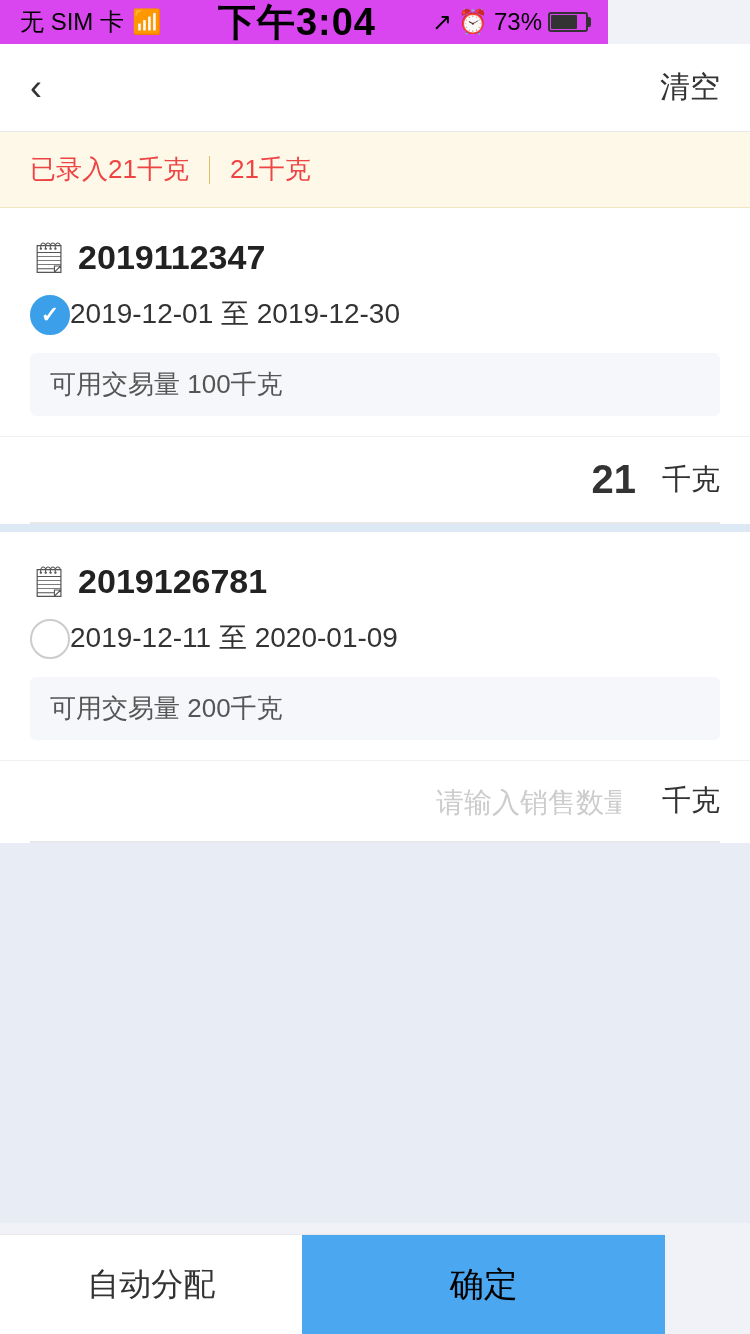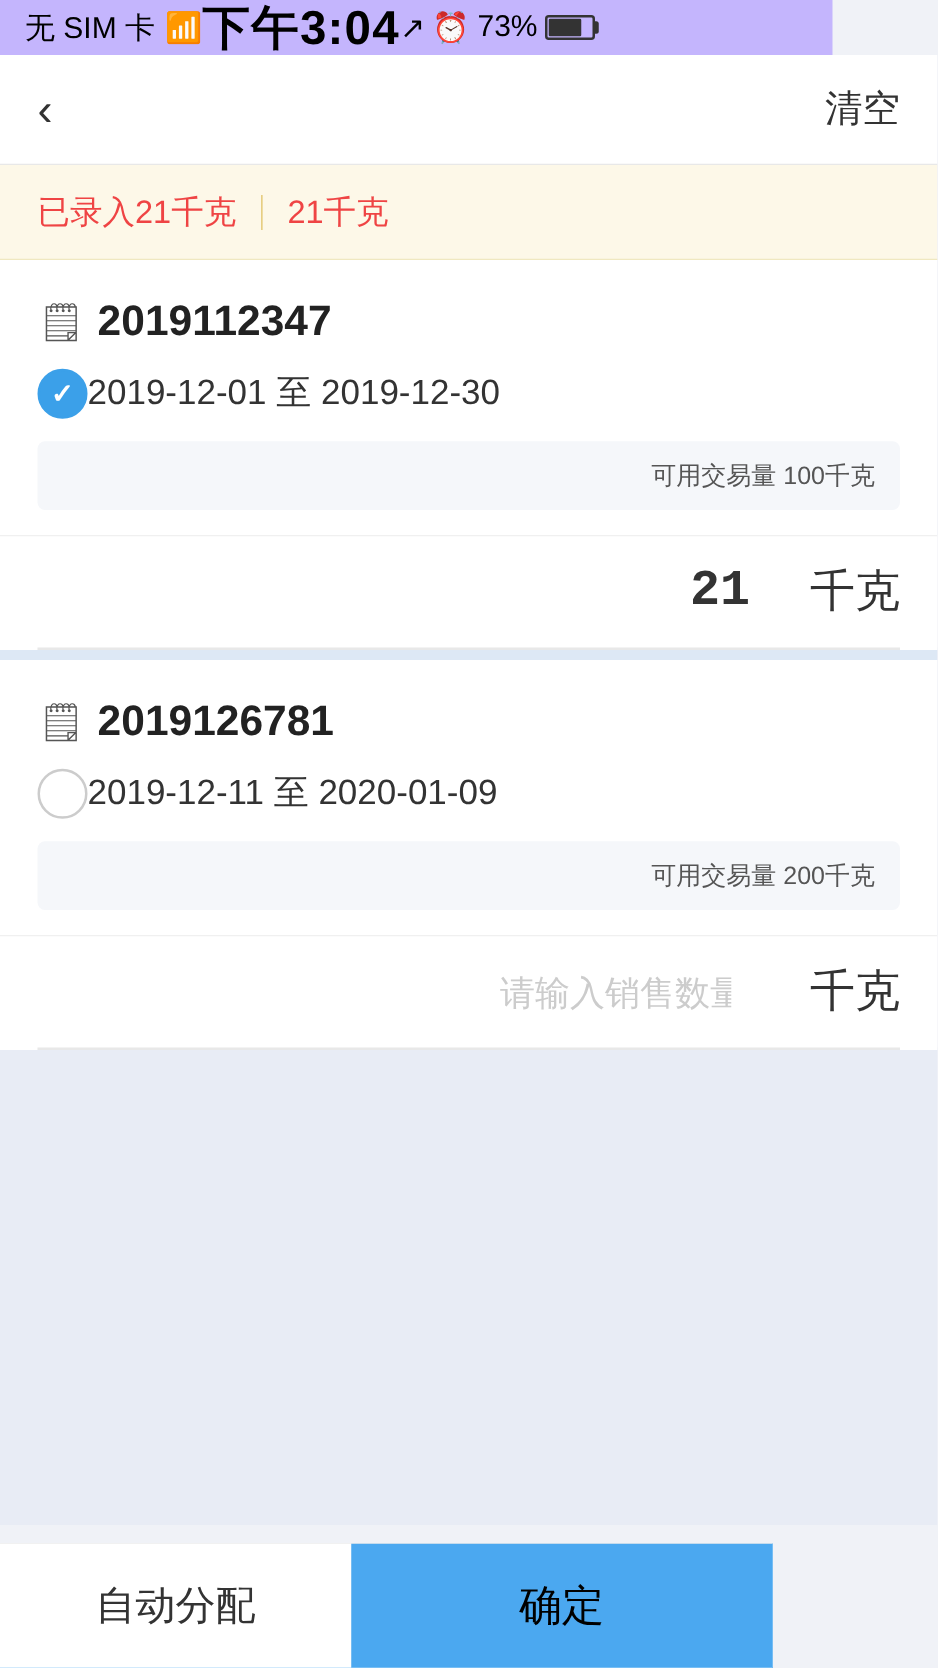--- a/index.html
+++ b/index.html
@@ -7,26 +7,26 @@
     body {
       width: 750px;
       min-height: 1334px;
       font-family: -apple-system, "PingFang SC", "Helvetica Neue", Arial, sans-serif;
       background: #f0f2f7;
       font-size: 28px;
     }
 
     
     .status-bar {
-      width: 666px;
+      width: 608px;
       height: 44px;
-      background: #c4b5fd;
-      display: flex;
-      align-items: center;
-      justify-content: flex-start;
+      background: #d946ef;
+      display: flex;
+      align-items: center;
+      justify-content: space-between;
       padding: 0 20px;
       font-size: 24px;
       font-weight: 500;
     }
     .status-left {
       display: flex;
       align-items: center;
       gap: 8px;
       font-size: 24px;
     }
@@ -167,23 +167,22 @@
     }
     .batch-date {
       font-size: 28px;
       color: #333;
     }
     .avail-row {
       margin: 10px 30px 20px 30px;
       background: #f5f7fa;
       border-radius: 6px;
       padding: 14px 20px;
-      font-size: 20px;
+      font-size: 26px;
       color: #555;
-      text-align: right;
     }
 
     
     .quantity-row {
       padding: 20px 30px;
       display: flex;
       align-items: center;
       justify-content: flex-end;
       gap: 20px;
       background: #fff;
@@ -200,26 +199,25 @@
       margin-left: 10px;
     }
     .quantity-input::placeholder {
       color: #ccc;
       font-size: 28px;
     }
     .quantity-value {
       font-size: 40px;
       font-weight: 600;
       color: #333;
-      font-family: Liberation Mono, monospace;
     }
     .quantity-unit {
-      font-size: 36px;
-      color: #333;
-      margin-left: 28px;
+      font-size: 29px;
+      color: #333;
+      margin-left: 6px;
     }
 
     
     .separator-line {
       height: 2px;
       background: #e8e8e8;
       margin: 0 30px;
     }
     .blue-separator {
       height: 8px;
@@ -228,21 +226,21 @@
 
     
     .empty-area {
       background: #e8ecf5;
       flex: 1;
       min-height: 380px;
     }
 
     
     .bottom-bar {
-      width: 618px;
+      width: 665px;
       height: 100px;
       display: flex;
       position: fixed;
       bottom: 0;
       left: 0;
       background: #fff;
       border-top: 1px solid #e8e8e8;
     }
     .btn-auto {
       flex: 1;

